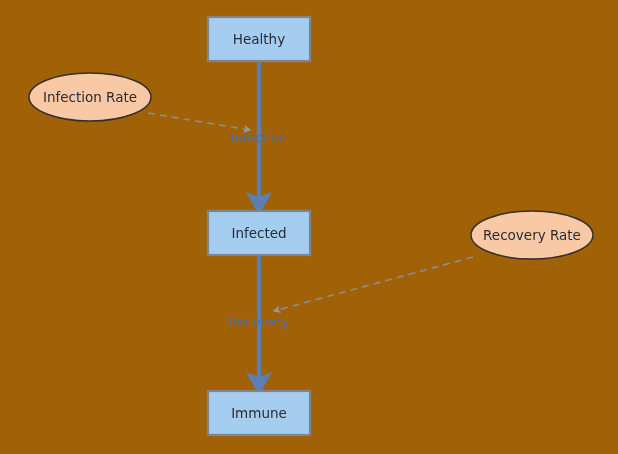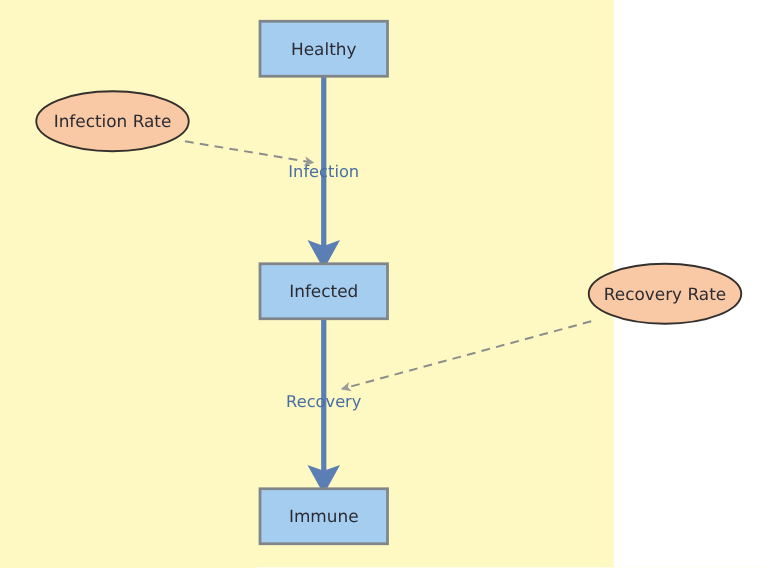--- a/index.html
+++ b/index.html
@@ -9,23 +9,23 @@
     background: #ffffff;
   }
   body {
     width: 618px;
     height: 454px;
     font-family: "DejaVu Sans", sans-serif;
     overflow: hidden;
   }
   #diagram-canvas {
     position: relative;
-    width: 491px;
+    width: 618px;
     height: 454px;
-    background: #fef9c3;
+    background: #a16207;
   }
   #diagram-svg {
     position: absolute;
     top: 0;
     left: 0;
     width: 618px;
     height: 454px;
   }
   .node-label {
     font-family: "DejaVu Sans", sans-serif;

